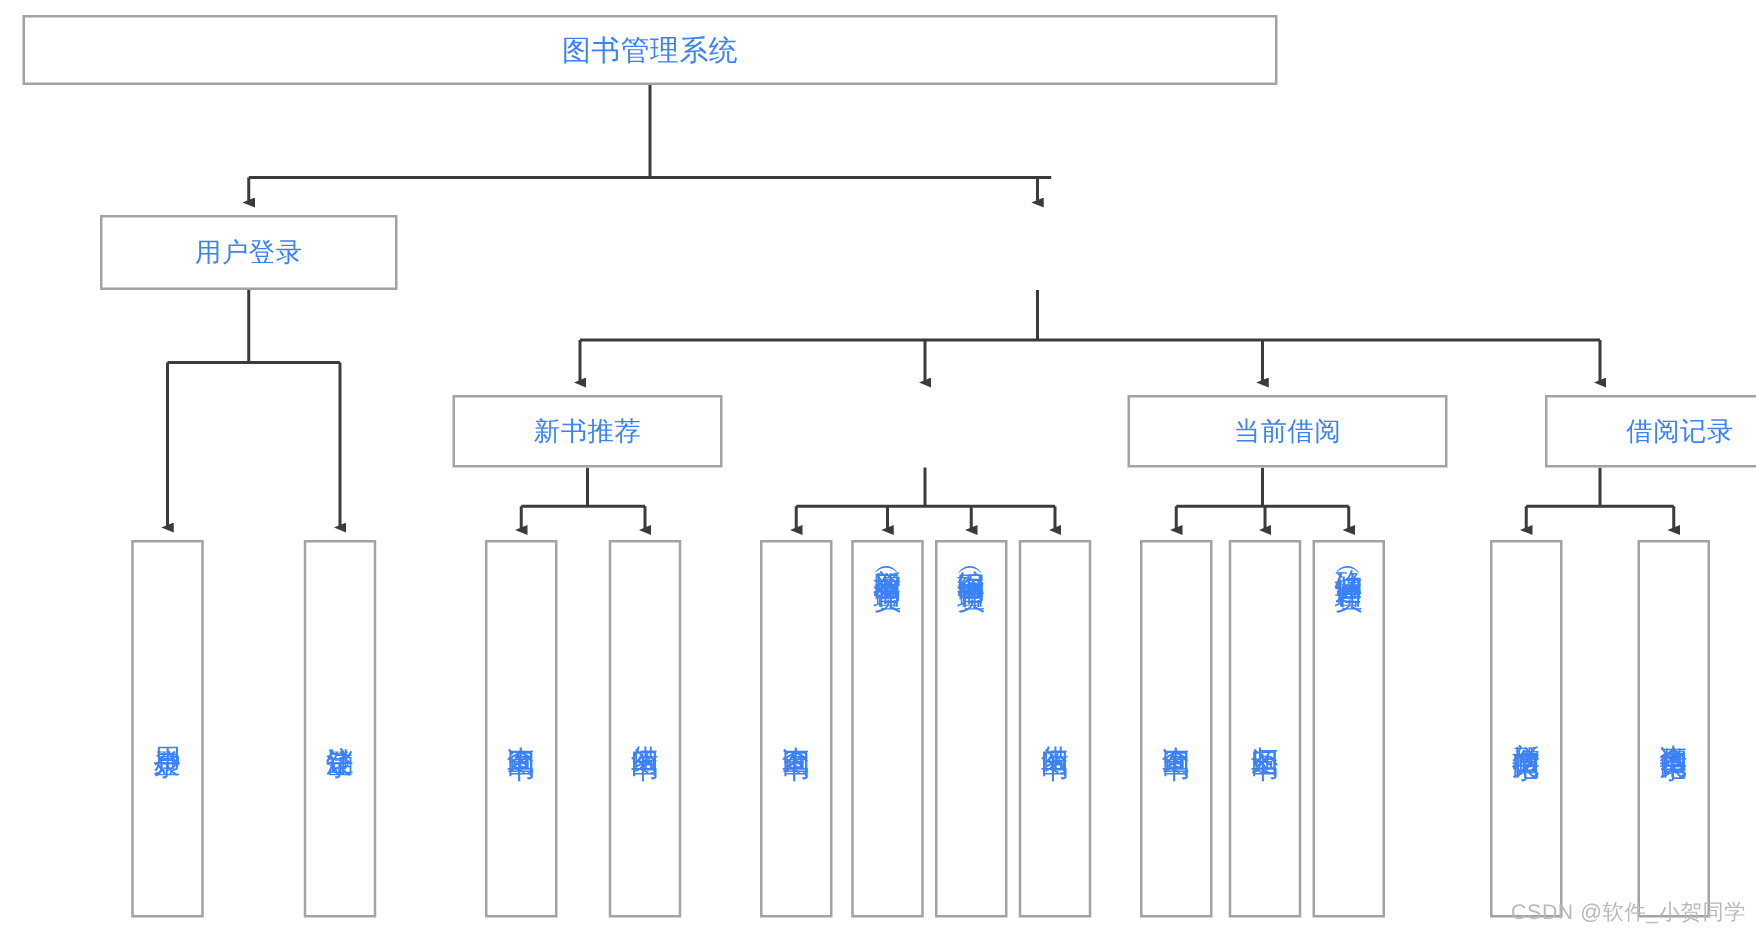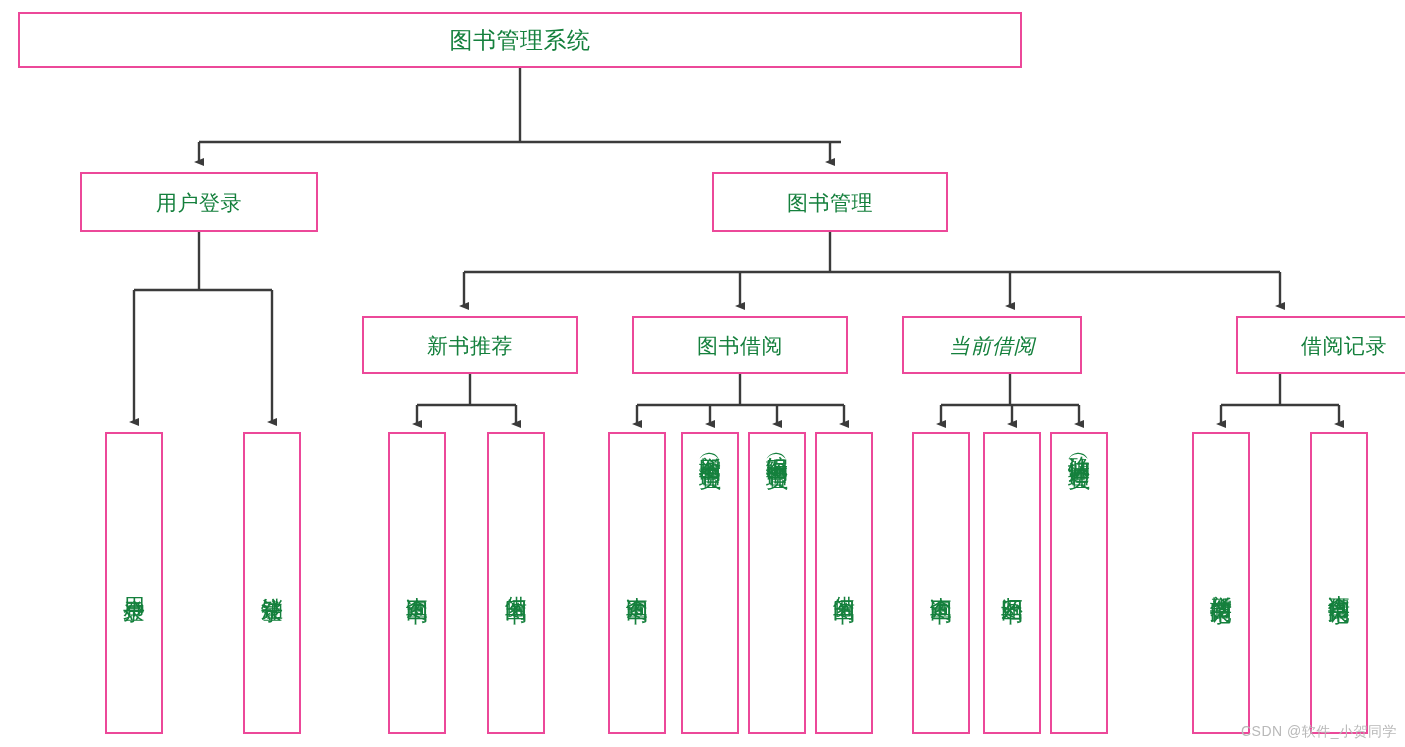--- a/index.html
+++ b/index.html
@@ -24,26 +24,26 @@
     position: absolute;
     left: 0;
     top: 0;
     width: 1405px;
     height: 747px;
     pointer-events: none;
   }
   .node {
     position: absolute;
     box-sizing: border-box;
-    border: 2px solid #ec4899;
+    border: 2px solid #a3a3a3;
     background: #ffffff;
     display: flex;
     align-items: center;
     justify-content: center;
-    color: #15803d;
+    color: #3b82f6;
   }
   .node .label {
     white-space: pre;
     letter-spacing: 0.5px;
   }
   .node.horiz .label {
     font-size: 21px;
     line-height: 1;
   }
   .node.vert {
@@ -62,21 +62,21 @@
   .node.vert.top-align {
     align-items: flex-start;
   }
   #title-node .label {
     font-size: 23px;
   }
   .watermark {
     position: absolute;
     right: 8px;
     bottom: 6px;
-    font-size: 14px;
+    font-size: 17px;
     color: #b9b9b9;
     white-space: pre;
     letter-spacing: 0.5px;
     user-select: none;
     margin-left: 48px;
   }
 </style>
 </head>
 <body>
 
@@ -132,31 +132,25 @@
     </g>
   </svg>
 
   <div class="node horiz" id="title-node" style="left:18px; top:12px; width:1004px; height:56px;">
     <span class="label">图书管理系统</span>
   </div>
 
   <div class="node horiz" style="left:80px; top:172px; width:238px; height:60px;">
     <span class="label">用户登录</span>
   </div>
-  <div class="node horiz" style="left:712px; top:172px; width:236px; height:60px;">
-    <span class="label">图书管理</span>
-  </div>
 
   <div class="node horiz" style="left:362px; top:316px; width:216px; height:58px;text-align:center;">
     <span class="label">新书推荐</span>
   </div>
-  <div class="node horiz" style="left:632px; top:316px; width:216px; height:58px;">
-    <span class="label">图书借阅</span>
-  </div>
-  <div class="node horiz" style="left:902px; top:316px; width:180px; height:58px;font-style:italic;">
+  <div class="node horiz" style="left:902px; top:316px; width:256px; height:58px;">
     <span class="label">当前借阅</span>
   </div>
   <div class="node horiz" style="left:1236px; top:316px; width:216px; height:58px;">
     <span class="label">借阅记录</span>
   </div>
 
   <div class="node vert" style="left:105px; top:432px; width:58px; height:302px;">
     <span class="label">用户登录</span>
   </div>
   <div class="node vert" style="left:243px; top:432px; width:58px; height:302px;">

